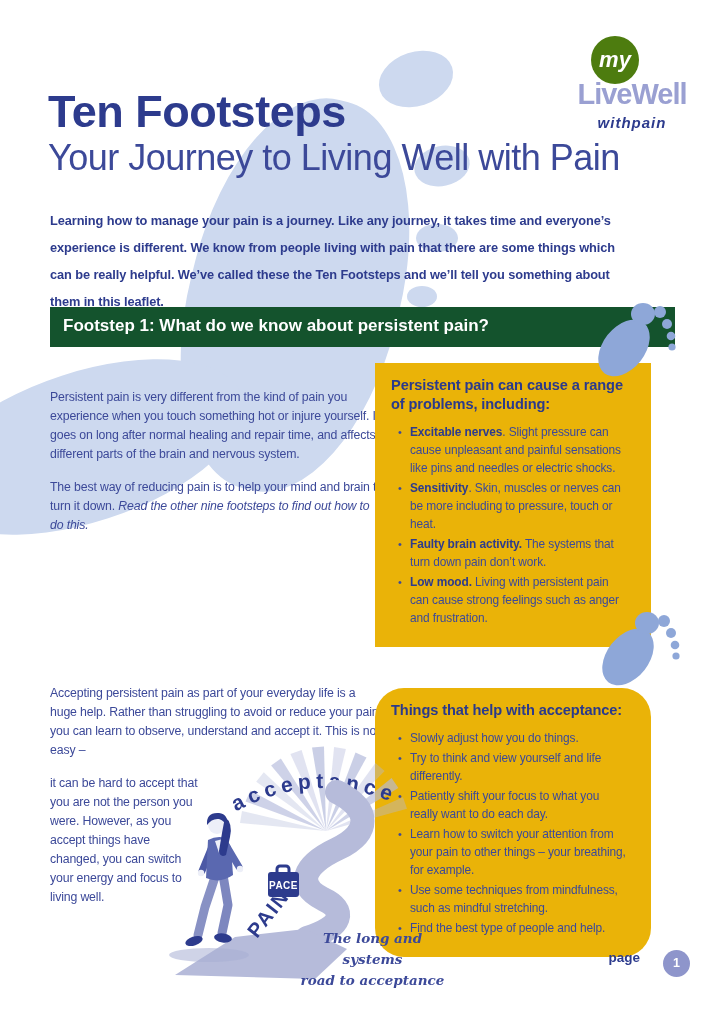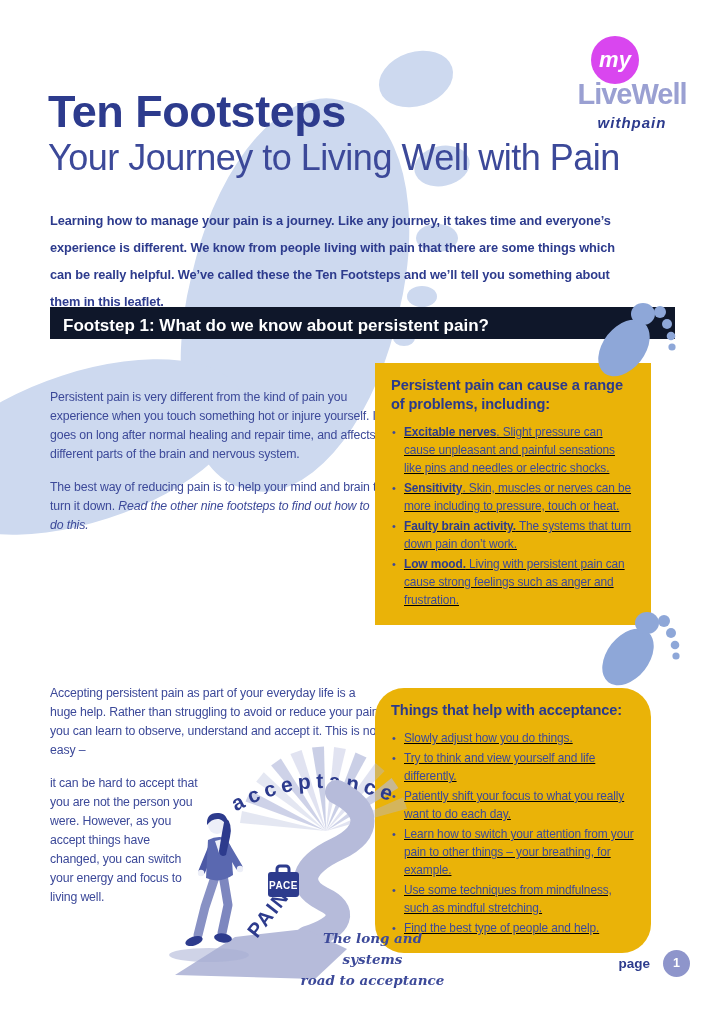--- a/index.html
+++ b/index.html
@@ -12,67 +12,67 @@
   .toe1{left:378px;top:52px;width:76px;height:54px;transform:rotate(-18deg);}
   .toe2{left:414px;top:146px;width:56px;height:40px;transform:rotate(-12deg);}
   .toe3{left:416px;top:224px;width:42px;height:28px;}
   .toe4{left:407px;top:286px;width:30px;height:21px;}
   .toe5{left:393px;top:330px;width:22px;height:16px;}
   .swoosh{left:-80px;top:372px;width:330px;height:150px;transform:rotate(-18deg);}
 
   
   .logo{position:absolute;left:552px;top:28px;width:160px;height:110px;z-index:3;}
   .logo-circle{position:absolute;left:39px;top:8px;width:48px;height:48px;border-radius:50%;
-    background:#d946ef;color:#fff;font-weight:700;font-style:italic;font-size:22px;
+    background:#4d7c0f;color:#fff;font-weight:700;font-style:italic;font-size:22px;
     line-height:48px;text-align:center;}
   .logo-livewell{position:absolute;left:0;top:50px;width:160px;text-align:center;
     font-size:29px;font-weight:700;color:#9aa0d2;letter-spacing:-1px;}
   .logo-withpain{position:absolute;left:0;top:86px;width:160px;text-align:center;
     font-size:15px;font-weight:700;font-style:italic;color:#2d3b8d;letter-spacing:1px;}
 
   .title{position:absolute;left:48px;top:86px;font-size:45px;font-weight:700;color:#2d3b8d;
     letter-spacing:-0.5px;z-index:2;}
   .subtitle{position:absolute;left:48px;top:137px;font-size:36px;font-weight:400;color:#3c4999;
     letter-spacing:-0.5px;z-index:2;}
 
   .intro{position:absolute;left:50px;top:194px;width:575px;font-size:12.8px;font-weight:700;
     color:#2d3b8d;line-height:27px;letter-spacing:-0.1px;z-index:2;}
 
-  .bar{position:absolute;left:50px;width:625px;height:32px;background:#0f172a;color:#fff;
+  .bar{position:absolute;left:50px;width:625px;height:40px;background:#14532d;color:#fff;
     font-size:17px;font-weight:700;line-height:38px;padding-left:13px;box-sizing:border-box;z-index:2;}
   .bar1{top:307px;} .bar2{top:625px;}
 
   .fp{position:absolute;width:92px;height:96px;z-index:4;}
   .fp1{left:586px;top:288px;} .fp2{left:590px;top:597px;}
 
   .col-left{position:absolute;left:50px;width:333px;color:#3c4999;font-size:12.3px;
     line-height:19px;letter-spacing:-0.15px;z-index:2;}
   .col1{top:388px;} .col2{top:684px;}
   .col-left p{margin:0;}
   .col-left p + p{margin-top:14px;}
   .narrow{width:152px;margin-top:0;}
 
   .box{position:absolute;left:375px;width:276px;background:#eab308;box-sizing:border-box;
     padding:13px 16px 14px;z-index:2;}
   .box1{top:363px;min-height:237px;} .box2{top:688px;min-height:220px;border-radius:29px;}
   .box h3{margin:0 0 9px;font-size:14.6px;font-weight:700;color:#2b3a8c;line-height:19px;letter-spacing:-0.1px;}
-  .box ul{margin:0;padding:0;list-style:none;text-decoration:underline;}
+  .box ul{margin:6px;padding:0;list-style:none;}
   .box li{position:relative;padding-left:13px;font-size:11.9px;line-height:18px;color:#3c4999;
     margin-bottom:2px;letter-spacing:-0.1px;}
   .box li::before{content:"•";position:absolute;left:1px;top:0;color:#3c4999;font-size:11px;}
   .box b{color:#2d3b8d;}
 
   .illus{position:absolute;left:165px;top:737px;width:280px;height:245px;z-index:3;}
 
   .caption{position:absolute;left:300px;top:928px;width:145px;text-align:center;z-index:4;
     font-family:"DejaVu Serif","Liberation Serif",serif;font-style:italic;font-weight:700;
     font-size:13.5px;color:#3c4999;line-height:21px;}
 
-  .footer{position:absolute;left:545px;top:950px;width:145px;display:flex;align-items:center;
-    justify-content:flex-end;gap:13px;z-index:4;}
+  .footer{position:absolute;left:545px;top:950px;width:145px;display:flex;
+    justify-content:flex-end;gap:23px;z-index:4;}
   .page-word{font-weight:700;font-size:13.5px;color:#2d3b8d;}
   .page-badge{width:27px;height:27px;border-radius:50%;background:#8e95cb;color:#fff;
     font-size:12.5px;font-weight:700;line-height:27px;text-align:center;}
 </style>
 </head>
 <body>
 
 <div class="page">
 
   <div class="shape sole"></div>

